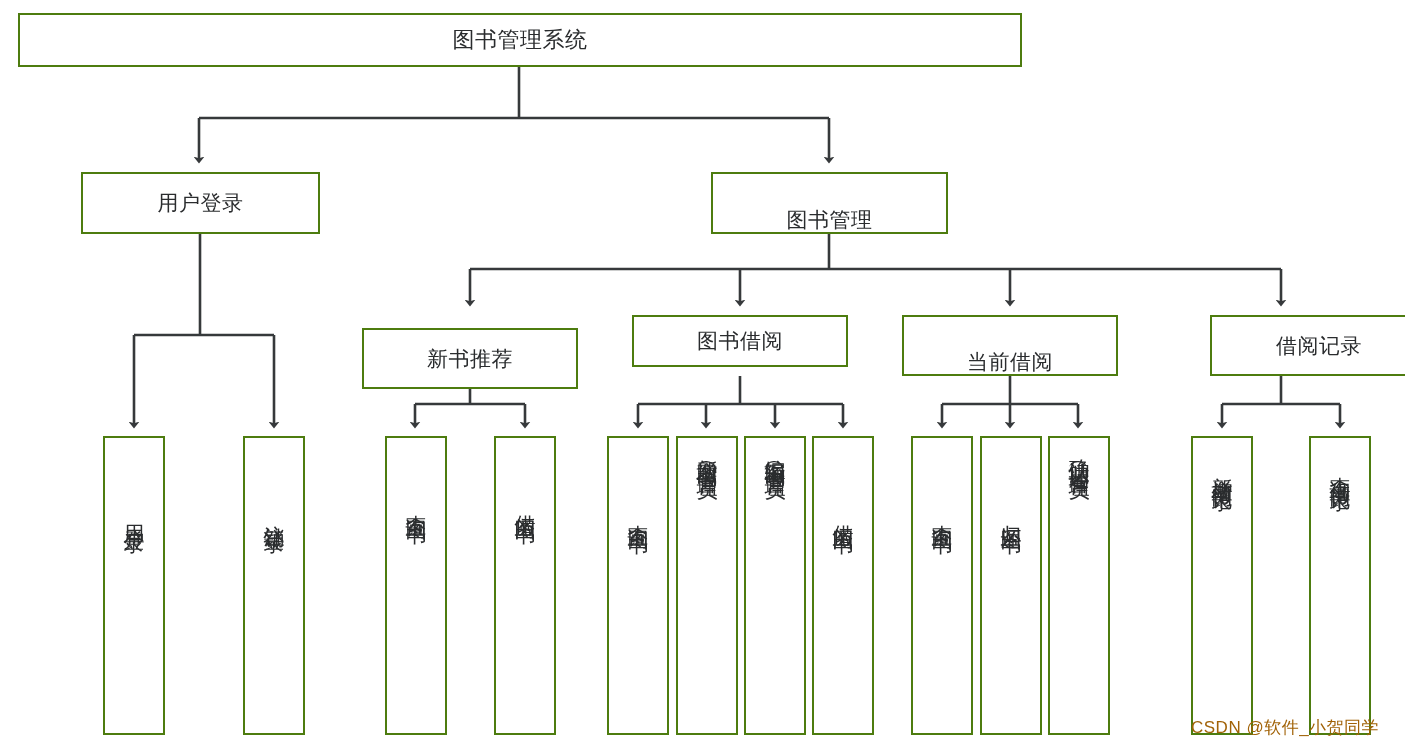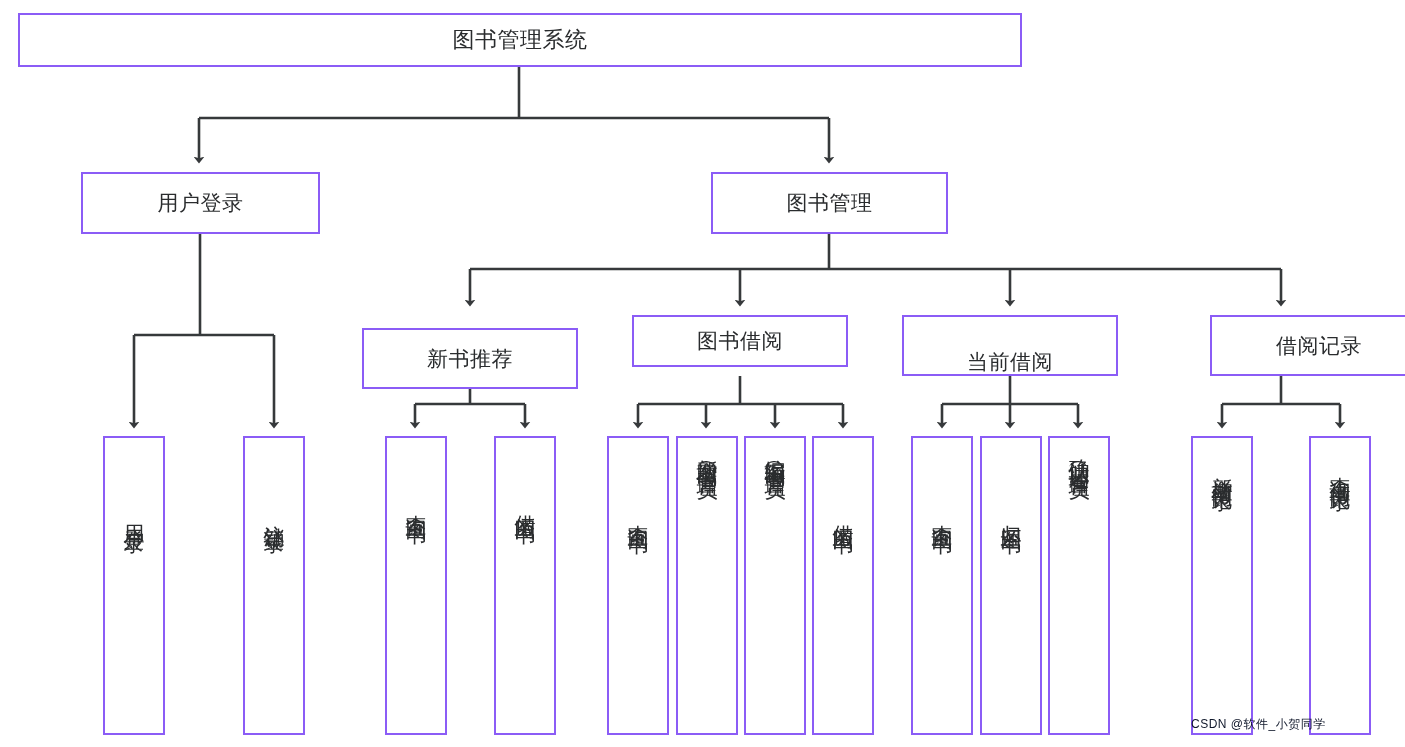--- a/index.html
+++ b/index.html
@@ -22,21 +22,21 @@
     position: absolute;
     left: 0;
     top: 0;
     width: 1405px;
     height: 747px;
     pointer-events: none;
   }
   .node {
     position: absolute;
     box-sizing: border-box;
-    border: 2px solid #8b5cf6;
+    border: 2px solid #4d7c0f;
     background: #ffffff;
     display: flex;
     align-items: center;
     justify-content: center;
     color: #2a2c2e;
     z-index: 2;
   }
   .node .label {
     display: block;
     text-align: center;
@@ -65,22 +65,22 @@
     line-height: 1.05;
     letter-spacing: 3px;
     white-space: nowrap;
     max-height: 288px;
   }
   .node.vert.tall .label {
     max-height: 292px;
   }
   .watermark {
     position: absolute;
-    font-size: 12px;
-    color: #0f172a;
+    font-size: 17px;
+    color: #a16207;
     white-space: nowrap;
     z-index: 3;
     letter-spacing: 0.5px;
   }
 </style>
 </head>
 <body>
 
 <div id="diagram-root">
 
@@ -134,21 +134,21 @@
     </g>
   </svg>
 
   <div class="node horiz root" style="left:18px; top:13px; width:1004px; height:54px;">
     <span class="label">图书管理系统</span>
   </div>
 
   <div class="node horiz" style="left:81px; top:172px; width:239px; height:62px;">
     <span class="label">用户登录</span>
   </div>
-  <div class="node horiz" style="left:711px; top:172px; width:237px; height:62px;">
+  <div class="node horiz" style="left:711px; top:172px; width:237px; height:62px;align-items:flex-end;">
     <span class="label">图书管理</span>
   </div>
 
   <div class="node horiz" style="left:362px; top:328px; width:216px; height:61px;">
     <span class="label">新书推荐</span>
   </div>
   <div class="node horiz" style="left:632px; top:315px; width:216px; height:52px;">
     <span class="label">图书借阅</span>
   </div>
   <div class="node horiz" style="left:902px; top:315px; width:216px; height:61px;align-items:flex-end;">

